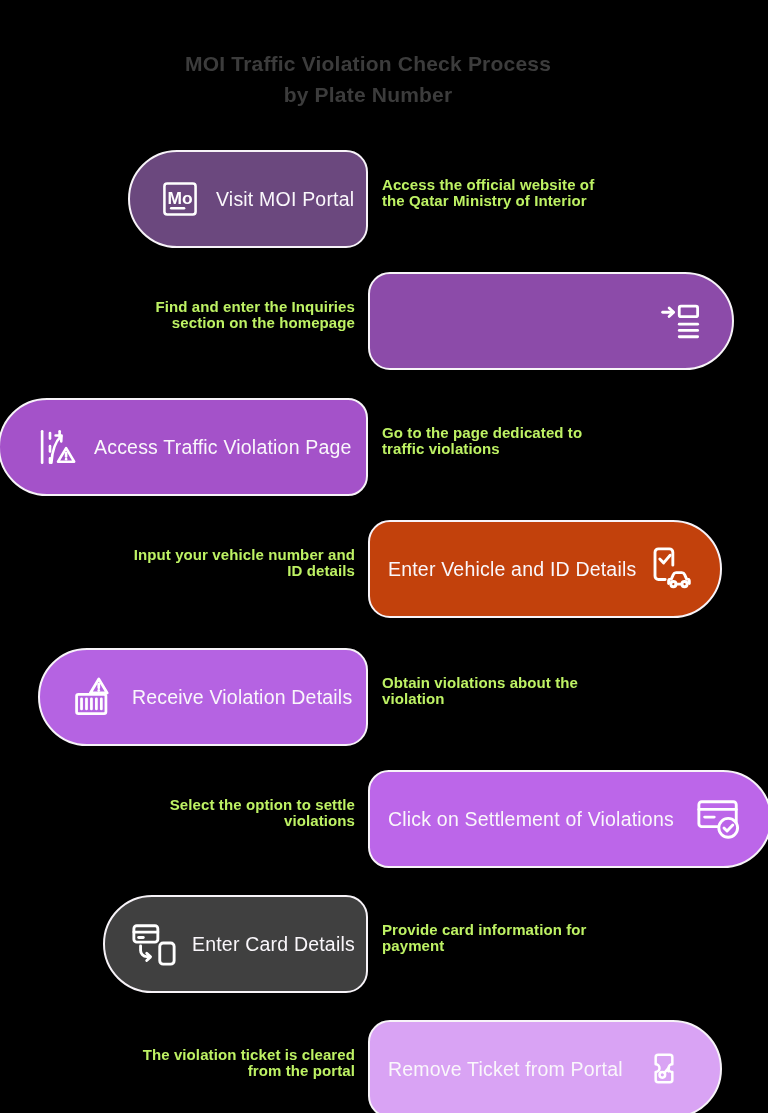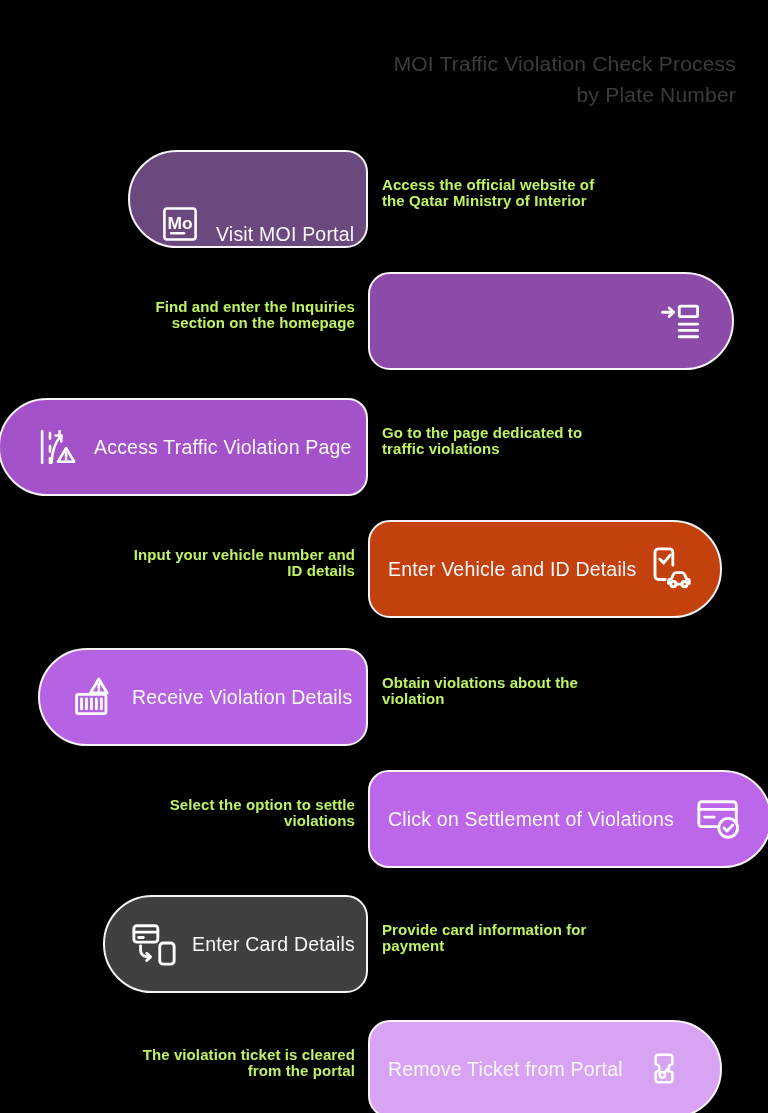--- a/index.html
+++ b/index.html
@@ -4,21 +4,21 @@
 <style>
   html,body{margin:0;padding:0;}
   body{
     width:768px;height:1113px;overflow:hidden;background:#000;
     font-family:"Liberation Sans", sans-serif;
     position:relative;
   }
   .stage{position:absolute;inset:0;width:768px;height:1113px;}
   .title{
     position:absolute;left:0;top:48px;width:736px;
-    text-align:right;color:#3c3c3c;font-weight:normal;
+    text-align:center;color:#3c3c3c;font-weight:bold;
     font-size:21px;line-height:31px;letter-spacing:.2px;
   }
   .pill{
     position:absolute;height:98px;box-sizing:border-box;
     border:2.5px solid #f7f3f8;display:flex;align-items:center;
     overflow:hidden;
   }
   .pill-left{border-radius:49px 22px 22px 49px;}
   .pill-right{border-radius:22px 49px 49px 22px;}
   .pill-label{
@@ -38,21 +38,21 @@
 </head>
 <body>
 
 <div class="stage">
 
   <div class="title">
     <div>MOI Traffic Violation Check Process</div>
     <div>by Plate Number</div>
   </div>
 
-  <div class="pill pill-left" style="top: 150px; left: 128px; width: 240px; padding-left: 28px; background-color: rgb(107, 72, 126); align-items: flex-end;">
+  <div class="pill pill-left" style="top: 150px; left: 128px; width: 240px; padding-left: 28px; background-color: rgb(107, 72, 126);">
     <span class="icon" style="margin-right:14px;">
       <svg width="44" height="44" viewBox="0 0 24 24" fill="none" stroke="#fff" stroke-width="1.4" stroke-linecap="round" stroke-linejoin="round">
         <rect x="3.5" y="3.5" width="17" height="17" rx="1.5"></rect>
         <text x="12" y="14.6" text-anchor="middle" font-size="9.5" font-weight="bold" fill="#fff" stroke="none" font-family="Liberation Sans, sans-serif">Mo</text>
         <line x1="7.2" y1="17" x2="14.2" y2="17"></line>
       </svg>
     </span>
     <span class="pill-label">Visit MOI Portal</span>
   </div>
   <div class="desc desc-left-align" style="top:177px;left:382px;width:230px;">Access the official website of the Qatar Ministry of Interior</div>

